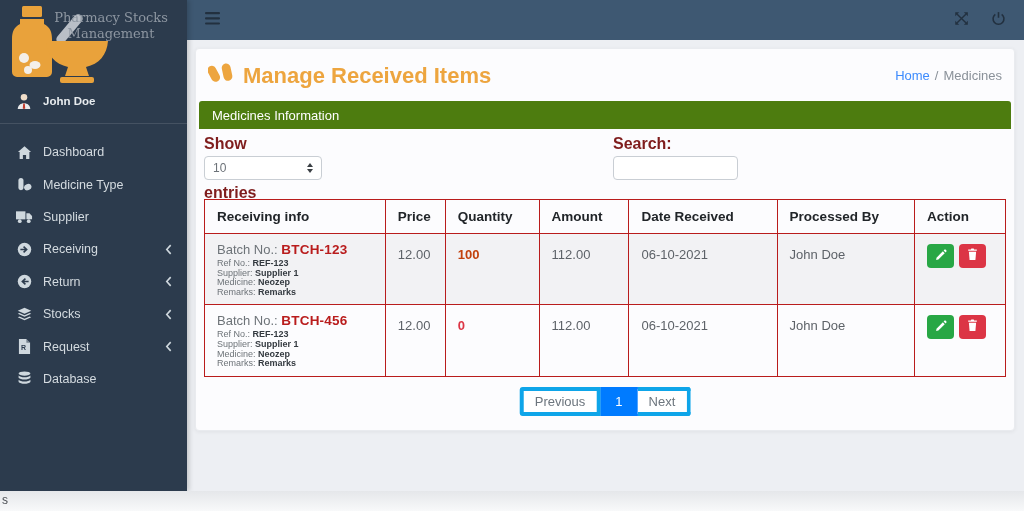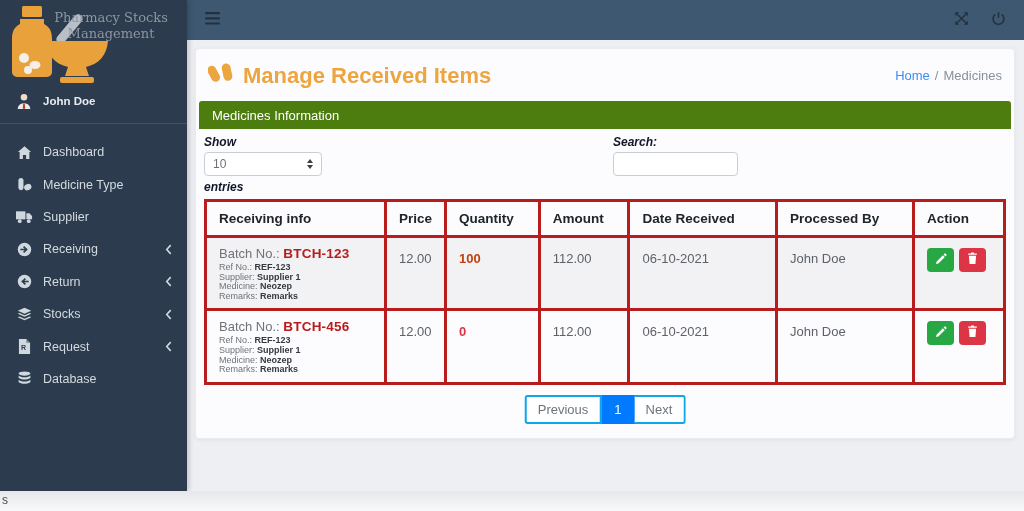--- a/index.html
+++ b/index.html
@@ -41,37 +41,37 @@
   .breadcrumb { font-size:13px; color:#8a9199; }
   .breadcrumb a { color:#3d8bfd; text-decoration:none; }
   .breadcrumb .sep { margin:0 5px; color:#8a9199; }
 
   .panel-header { margin:0 3px; height:28px; background:#4d7c0f; border-radius:3px 3px 0 0;
     color:#fff; font-size:13px; display:flex; align-items:center; padding:0 13px; }
   .panel-body { padding:5px 8px 0; }
 
   
   .controls { position:relative; height:60px; margin-top:1px; }
-  .ctl-label { font-size:12px; font-weight:bold; color:#0f172a;font-style:italic; }
+  .ctl-label { font-size:16px; font-weight:bold; color:#7f1d1d; }
   .select-box { width:118px; height:24px; margin-top:3px; border:1px solid #c9ced4;
     border-radius:4px; background:#fff; display:flex; align-items:center;
     justify-content:space-between; padding:0 8px; color:#6c7278; font-size:12px; cursor:pointer; }
   .sort-arrows { display:flex; flex-direction:column; gap:2px; }
   .sort-arrows i { display:block; width:0; height:0; border-left:3.5px solid transparent;
     border-right:3.5px solid transparent; }
   .sort-arrows .up { border-bottom:4px solid #3a3f44; }
   .sort-arrows .dn { border-top:4px solid #3a3f44; }
   .entries-label { margin-top:4px; }
   .search-group { position:absolute; left:409px; top:0; }
   .search-input { width:125px; height:24px; margin-top:3px; border:1px solid #c9ced4;
     border-radius:4px; background:#fff; padding:0 7px; font-size:12px; color:#495057; }
 
   
   table { width:100%; border-collapse:collapse; margin-top:4px; }
-  th, td { border:3px solid #b91c1c; text-align:left; }
+  th, td { border:1px solid #b91c1c; text-align:left; }
   th { padding:9px 12px; font-size:13.5px; color:#212529; }
   td { padding:7px 12px; vertical-align:top; font-size:13px; color:#5d6268; }
   tr.striped td { background:#f2f2f4; }
   .batch-line { font-size:13px; line-height:17px; color:#6d7378; margin-bottom:1px; }
   .batch-line b { color:#b91c1c; font-size:13.5px; letter-spacing:.2px; }
   .sub-line { font-size:9px; line-height:9.6px; color:#6d7378; }
   .sub-line b { color:#343a40; }
   .cell-top { padding-top:6px; display:block; }
   .qty { font-weight:bold; }
   .qty-green { color:#c2410c; }
@@ -81,21 +81,21 @@
     align-items:center; justify-content:center; cursor:pointer; }
   .act-edit { background:#28a745; }
   .act-del { background:#dc3545; }
 
   
   .card-footer-row { position:relative; margin-top:9px; height:32px; padding:0 3px;
     display:flex; align-items:center; }
   .showing-text { font-size:13px; color:#2b3035; padding-left:2px; }
   .pagination { position:absolute; left:50%; transform:translateX(-50%); display:flex; }
   .page-btn { height:29px; padding:0 11px; display:flex; align-items:center;
-    border:2px solid #0ea5e9; background:#fff; color:#6c757d; font-size:13px; cursor:pointer; }
+    border:4px solid #0ea5e9; background:#fff; color:#6c757d; font-size:13px; cursor:pointer; }
   .page-btn.prev { border-radius:3px 0 0 3px; }
   .page-btn.next { border-radius:0 3px 3px 0; border-left:none; }
   .page-btn.active { background:#007bff; border-color:#007bff; color:#fff; }
 
   
   .bottom-strip { position:absolute; left:0; top:491px; width:1024px; height:20px;
     background:linear-gradient(#e5e7ea, #f8f9fa); z-index:4; }
   .status-s { position:absolute; left:2px; top:493px; z-index:5; font-size:12px; color:#4a4e53; }
 </style>
 </head>

